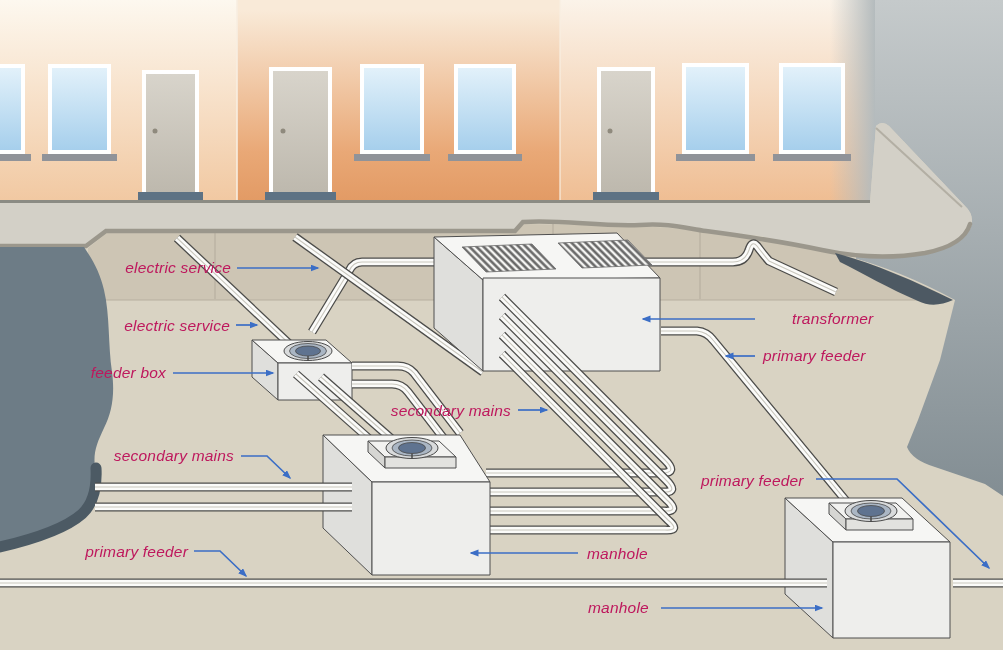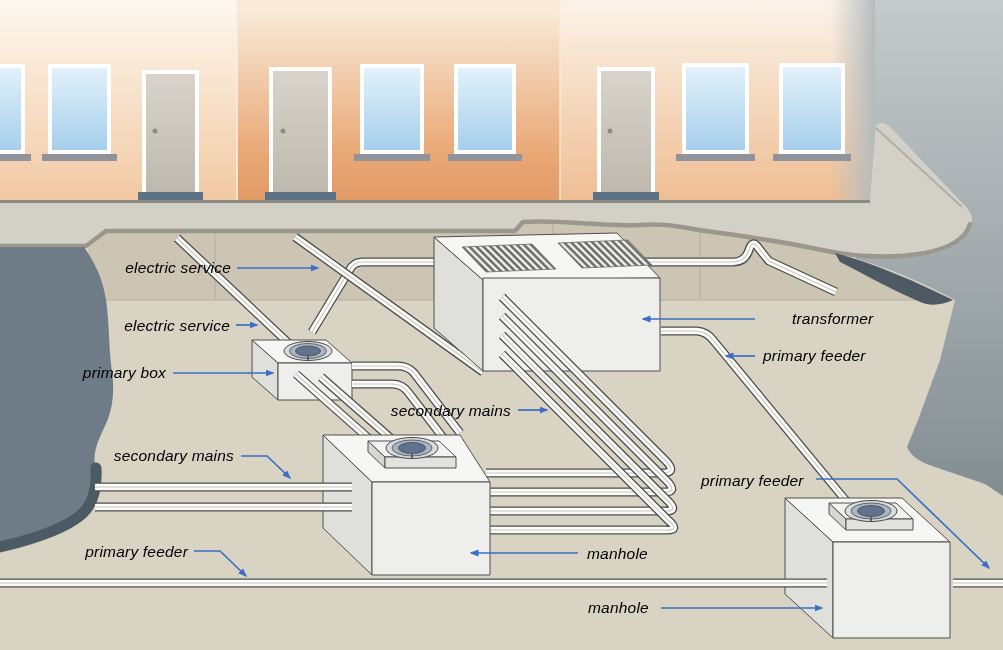--- a/index.html
+++ b/index.html
@@ -1,19 +1,19 @@
 <!DOCTYPE html>
 <html><head>
 <meta charset="utf-8">
 <style>
   html,body{margin:0;padding:0;background:#ffffff;}
   .stage{position:relative;width:1003px;height:650px;overflow:hidden;background:#d9d3c3;
          font-family:"Liberation Sans", sans-serif;}
   .stage svg{position:absolute;left:0;top:0;}
-  .lbl{position:absolute;font-style:italic;font-size:15.5px;line-height:18px;color:#000000;
+  .lbl{position:absolute;font-style:italic;font-size:15.5px;line-height:18px;color:#be185d;
        white-space:nowrap;letter-spacing:.2px;}
   .lbl.r{text-align:right;}
   
   .c-out{stroke:#4c4c4a;stroke-width:9;fill:none;stroke-linejoin:round;stroke-linecap:butt;}
   .c-in{stroke:#fbfbf9;stroke-width:6.4;fill:none;stroke-linejoin:round;stroke-linecap:butt;}
   .c-mid{stroke:#c9c7be;stroke-width:1.1;fill:none;stroke-linejoin:round;stroke-linecap:butt;}
   .box-face{stroke:#4f4f4f;stroke-width:1;}
   .arrow{stroke:#3b6ec6;stroke-width:1.7;fill:none;}
 </style>
 </head>
@@ -292,21 +292,21 @@
     <path class="arrow" marker-end="url(#arr)" d="M755,319 L643,319"></path>
     <path class="arrow" marker-end="url(#arr)" d="M755,356 L726,356"></path>
     <path class="arrow" marker-end="url(#arr)" d="M816,479 L897,479 L989,568"></path>
     <path class="arrow" marker-end="url(#arr)" d="M578,553 L471,553"></path>
     <path class="arrow" marker-end="url(#arr)" d="M661,608 L822,608"></path>
   </g>
 </svg>
 
   <div class="lbl r" style="right:772px;top:259px">electric service</div>
   <div class="lbl r" style="right:773px;top:317px">electric service</div>
-  <div class="lbl r" style="right:837px;top:364px">primary box</div>
+  <div class="lbl r" style="right:837px;top:364px">feeder box</div>
   <div class="lbl r" style="right:492px;top:402px">secondary mains</div>
   <div class="lbl r" style="right:769px;top:447px">secondary mains</div>
   <div class="lbl r" style="right:815px;top:543px">primary feeder</div>
   <div class="lbl" style="left:792px;top:310px">transformer</div>
   <div class="lbl" style="left:763px;top:347px">primary feeder</div>
   <div class="lbl" style="left:701px;top:472px">primary feeder</div>
   <div class="lbl" style="left:587px;top:545px">manhole</div>
   <div class="lbl" style="left:588px;top:599px">manhole</div>
 </div>
 

